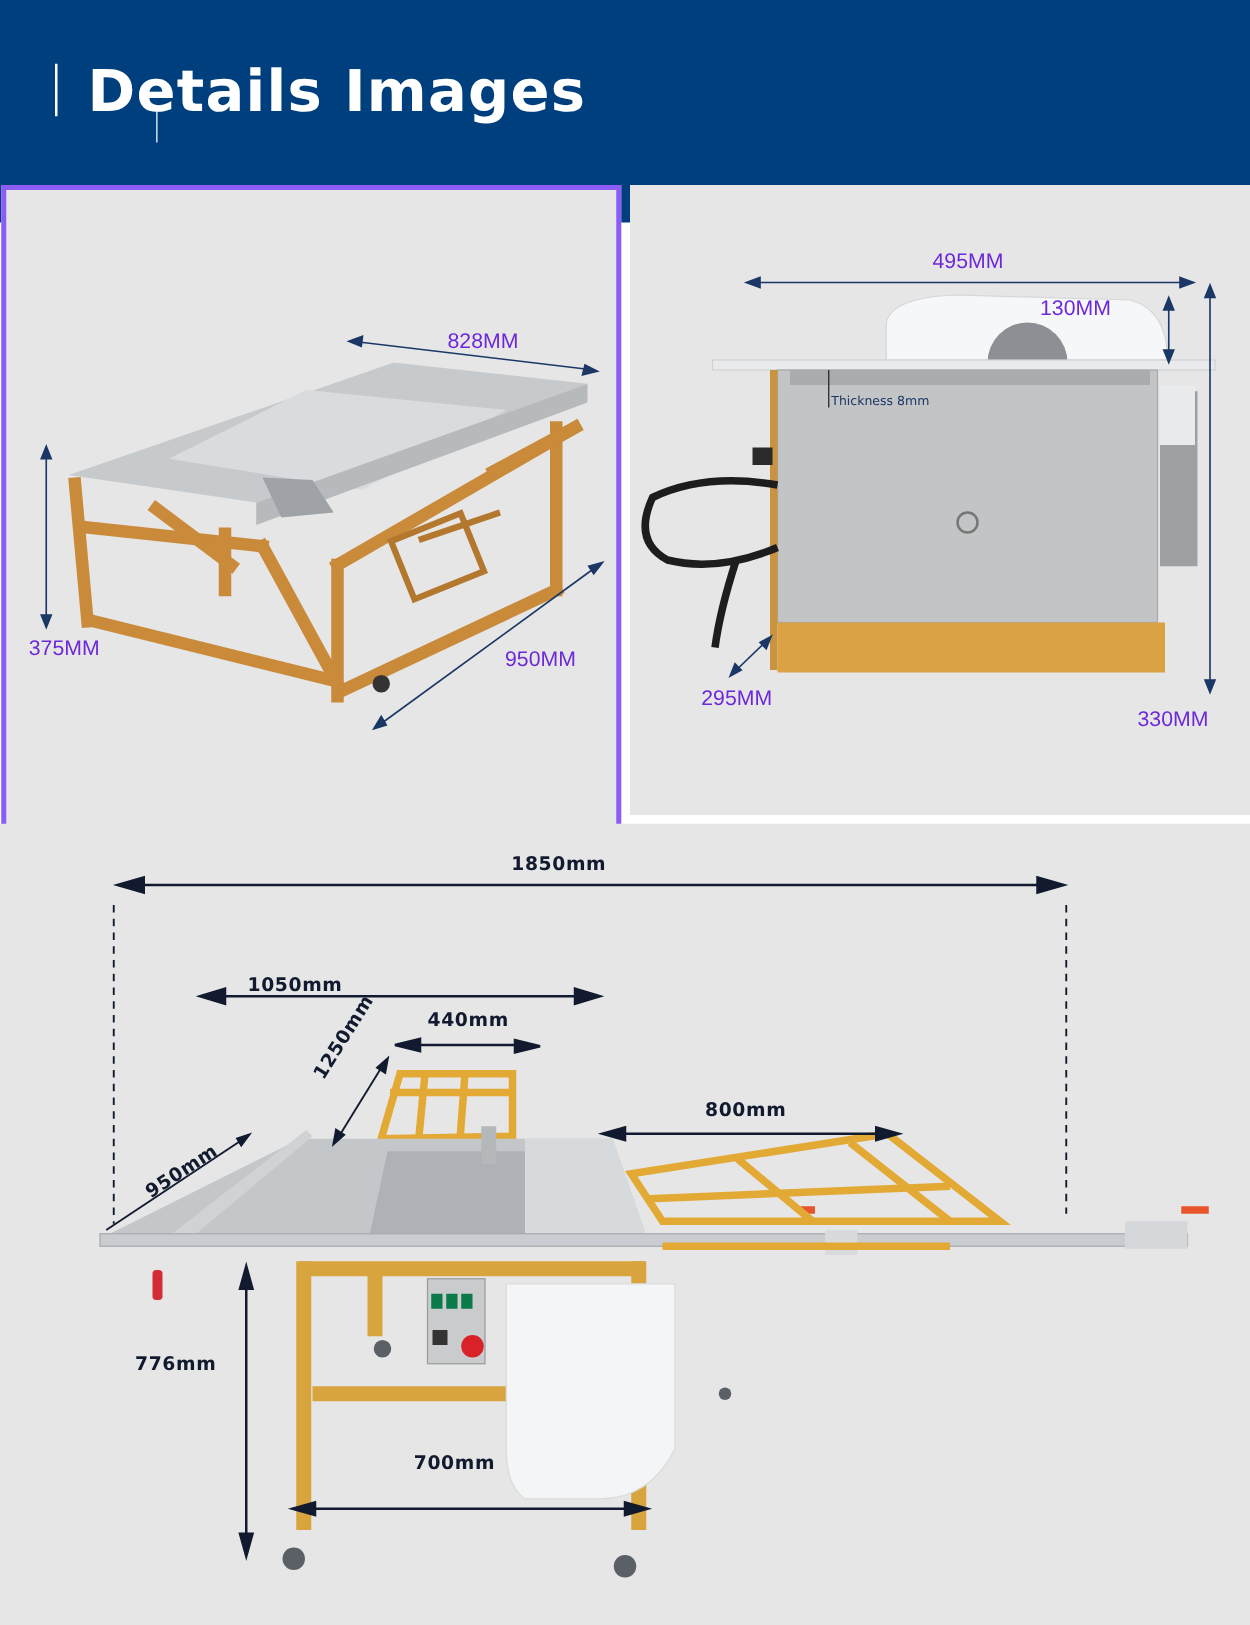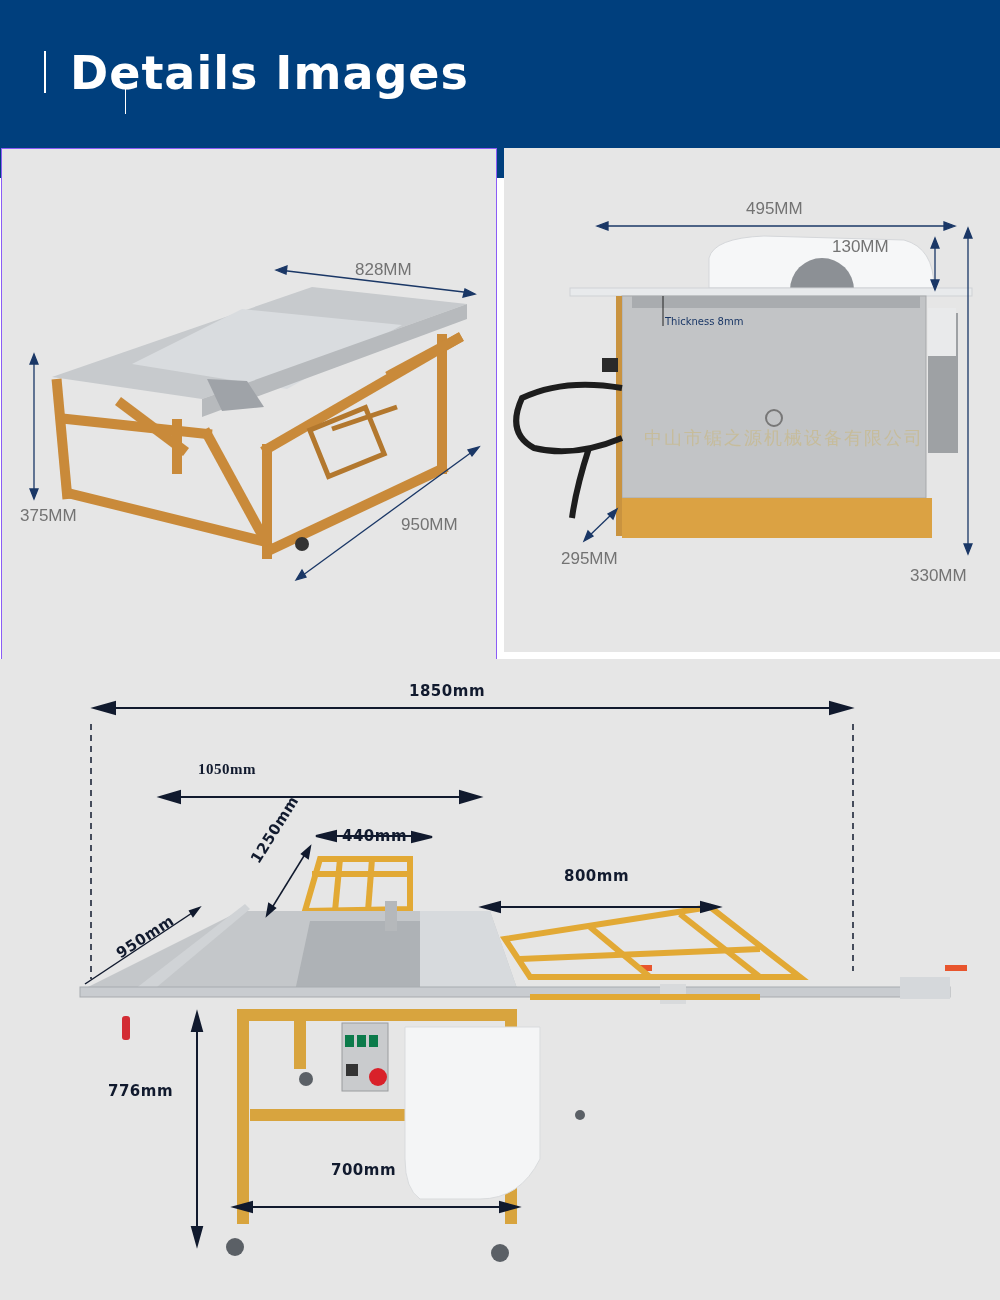--- a/index.html
+++ b/index.html
@@ -5,26 +5,26 @@
     * { box-sizing: border-box; margin: 0; padding: 0; }
     html, body { width: 1000px; height: 1300px; background: #ffffff; overflow: hidden; }
     body { position: relative; font-family: "DejaVu Sans", sans-serif; }
 
     .header { position: absolute; left: 0; top: 0; width: 1000px; height: 178px; background: #003f7d; padding-left: 44px; }
     .header .bar { position: absolute; left: 44px; top: 51px; width: 2px; height: 42px; background: #ffffff; }
     .header .title { position: absolute; left: 70px; top: 46px; color: #ffffff; font-size: 46px; font-weight: bold; letter-spacing: 1px; font-family: "DejaVu Sans", sans-serif; }
     .header .cursor { position: absolute; left: 125px; top: 88px; width: 1px; height: 26px; background: #ffffff; }
 
     .panel { position: absolute; background: #e6e6e6; overflow: hidden; }
-    .p1 { left: 1px; top: 148px; width: 496px; height: 516px; border: 1px solid #8b5cf6; }
+    .p1 { left: 1px; top: 148px; width: 496px; height: 516px; border: 4px solid #8b5cf6; }
     .p2 { left: 504px; top: 148px; width: 496px; height: 504px; }
     .p3 { left: 0; top: 659px; width: 1000px; height: 641px; }
 
     svg { position: absolute; left: 0; top: 0; }
-    .dim { position: absolute; color: #737373; font-size: 17px; font-family: "Liberation Sans", sans-serif; white-space: nowrap; }
+    .dim { position: absolute; color: #6d28d9; font-size: 17px; font-family: "Liberation Sans", sans-serif; white-space: nowrap; }
     .dim.dark { color: #111a2e; font-weight: bold; font-family: "DejaVu Sans", sans-serif; font-size: 15px; letter-spacing: 0.5px; }
     .note { position: absolute; color: #1a3766; font-size: 10px; font-family: "DejaVu Sans", sans-serif; }
     .cn { position: absolute; color: #c8b98a; opacity: 0.7; font-size: 18px; font-family: "DejaVu Sans", sans-serif; letter-spacing: 2px; }
   </style>
 </head>
 <body>
 
 <div class="header">
   <div class="bar"></div>
   <div class="title">Details Images</div>
@@ -104,21 +104,20 @@
       <polygon points="431,90 427,100 435,100"></polygon>
       <polygon points="431,142 427,132 435,132"></polygon>
       <line x1="464" y1="85" x2="464" y2="403"></line>
       <polygon points="464,80 460,90 468,90"></polygon>
       <polygon points="464,406 460,396 468,396"></polygon>
       <line x1="83" y1="390" x2="110" y2="364"></line>
       <polygon points="80,393 84,383 89,388"></polygon>
       <polygon points="113,361 109,371 104,366"></polygon>
     </g>
   </svg>
-  <div class="cn" style="left:140px; top:278px;">中山市锯之源机械设备有限公司</div>
   <div class="dim" style="left:242px; top:51px;">495MM</div>
   <div class="dim" style="left:328px; top:89px;">130MM</div>
   <div class="note" style="left:161px; top:168px;">Thickness 8mm</div>
   <div class="dim" style="left:57px; top:401px;">295MM</div>
   <div class="dim" style="left:406px; top:418px;">330MM</div>
 </div>
 
 <div class="panel p3">
   <svg width="1000" height="641" viewBox="0 0 1000 641">
 
@@ -198,20 +197,20 @@
       <polygon points="234,548 252,543 252,553"></polygon>
       <polygon points="518,548 500,543 500,553"></polygon>
       <line x1="270" y1="252" x2="307" y2="192" stroke-width="1.5"></line>
       <polygon points="267,256 269,245 275,249"></polygon>
       <polygon points="310,188 308,199 302,195"></polygon>
       <line x1="85" y1="325" x2="195" y2="252" stroke-width="1.5"></line>
       <polygon points="199,249 193,257 190,252"></polygon>
     </g>
   </svg>
   <div class="dim dark" style="left:409px; top:23px;">1850mm</div>
-  <div class="dim dark" style="left:198px; top:102px;font-family:Liberation Serif, serif;">1050mm</div>
-  <div class="dim dark" style="left:342px; top:168px;">440mm</div>
+  <div class="dim dark" style="left:198px; top:120px;">1050mm</div>
+  <div class="dim dark" style="left:342px; top:148px;">440mm</div>
   <div class="dim dark" style="left:247px; top:198px; transform:rotate(-58deg); transform-origin:left top;">1250mm</div>
   <div class="dim dark" style="left:113px; top:288px; transform:rotate(-33deg); transform-origin:left top;">950mm</div>
-  <div class="dim dark" style="left:564px; top:208px;">800mm</div>
+  <div class="dim dark" style="left:564px; top:220px;">800mm</div>
   <div class="dim dark" style="left:108px; top:423px;">776mm</div>
   <div class="dim dark" style="left:331px; top:502px;">700mm</div>
 </div>
 
 </body></html>

